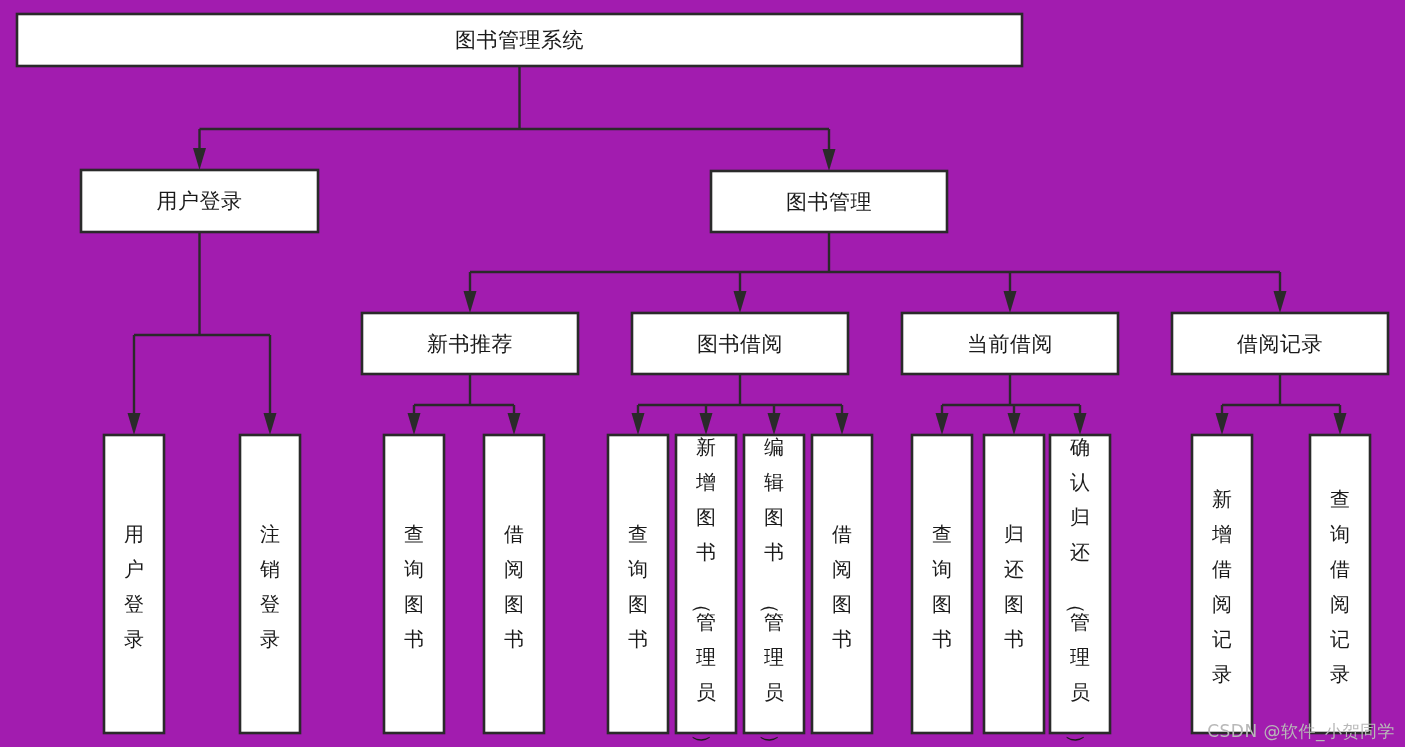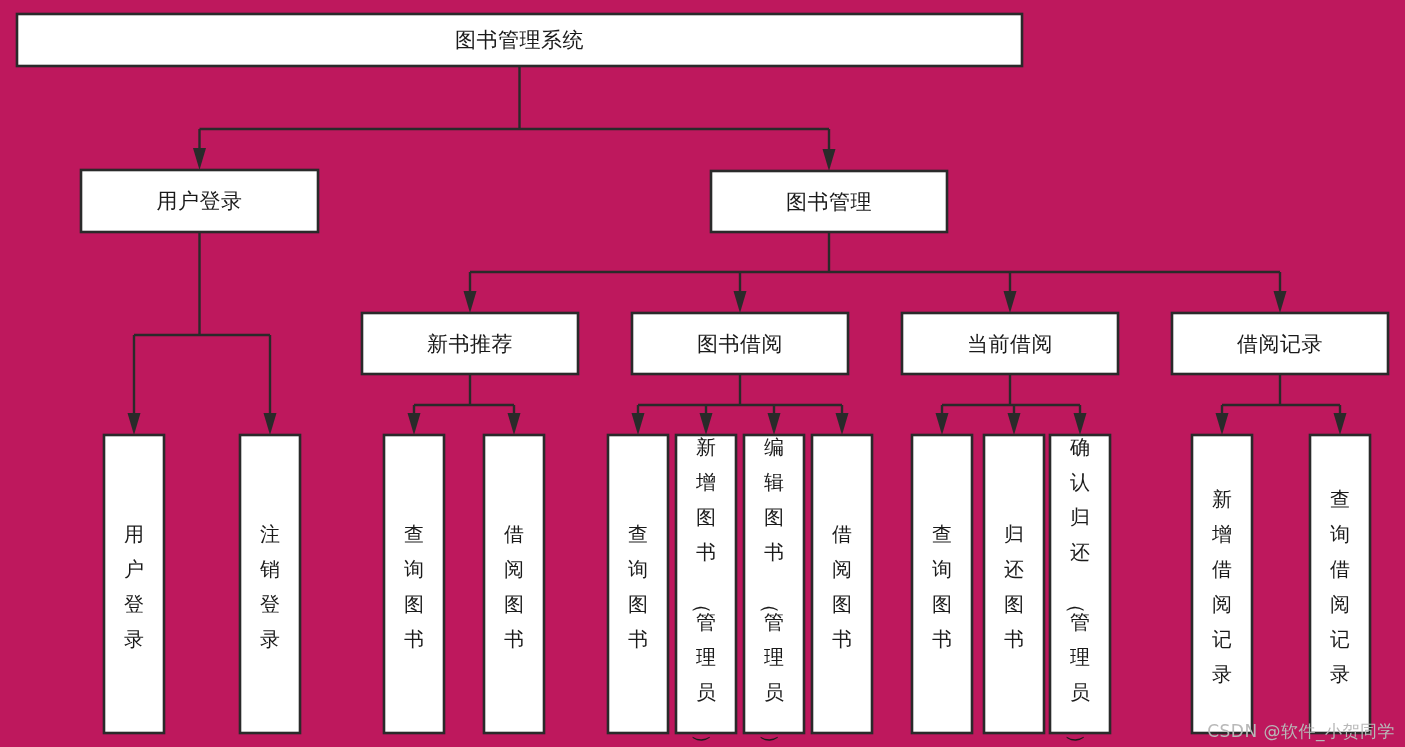--- a/index.html
+++ b/index.html
@@ -10,21 +10,21 @@
   body {
     width: 1405px;
     height: 747px;
     font-family: "DejaVu Sans", "Liberation Sans", sans-serif;
     overflow: hidden;
   }
   #diagram-root {
     position: relative;
     width: 1405px;
     height: 747px;
-    background: #be185d;
+    background: #a21caf;
   }
   svg.diagram-canvas {
     position: absolute;
     left: 0;
     top: 0;
     width: 1405px;
     height: 747px;
   }
   .node-box {
     fill: #ffffff;

